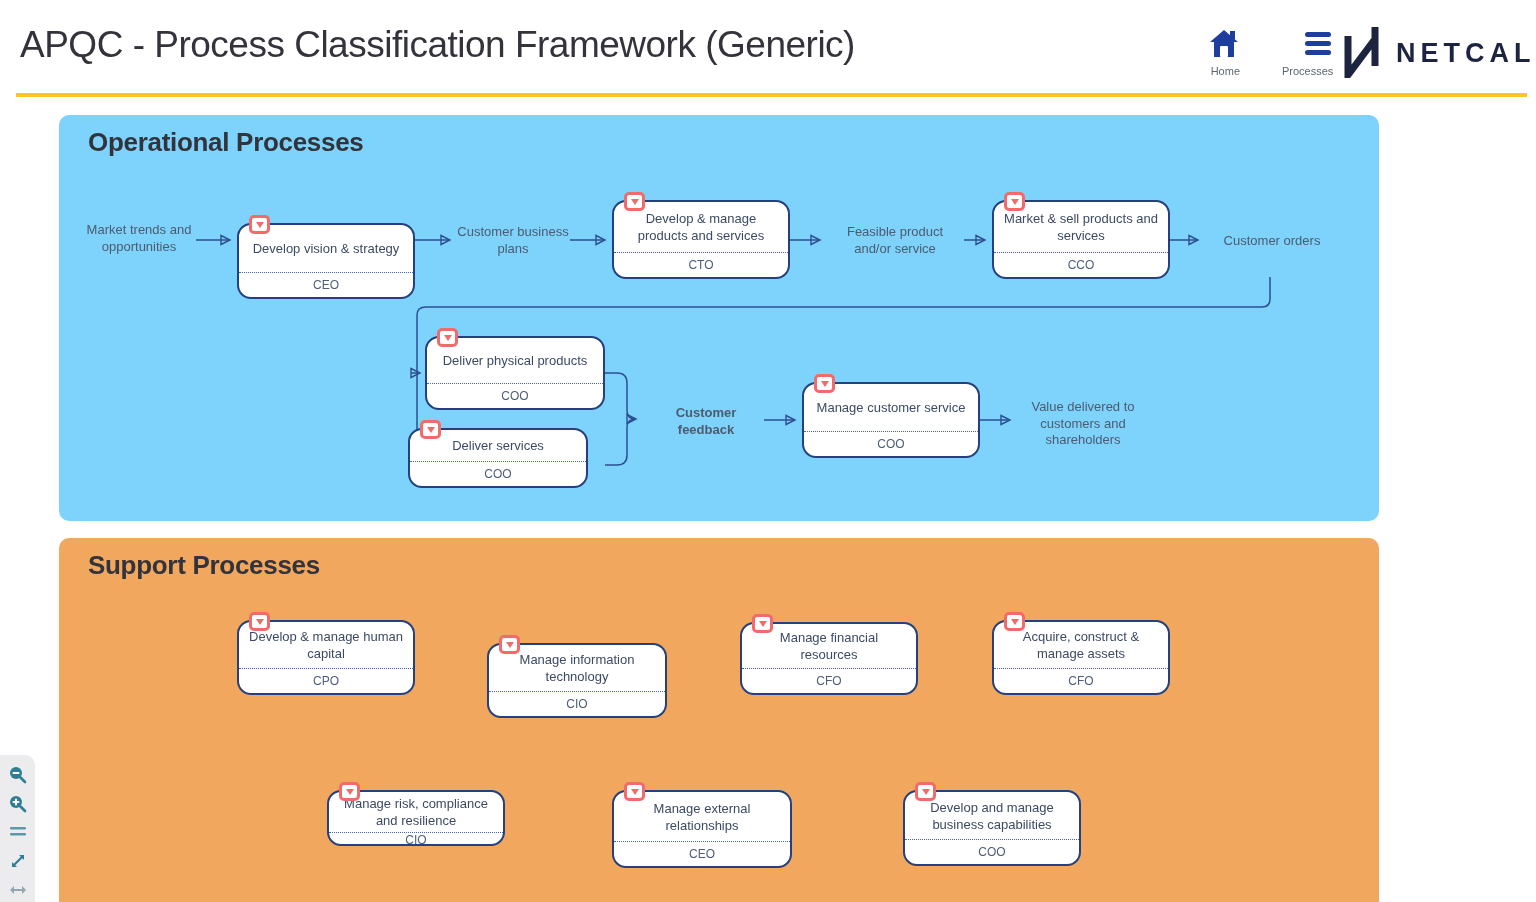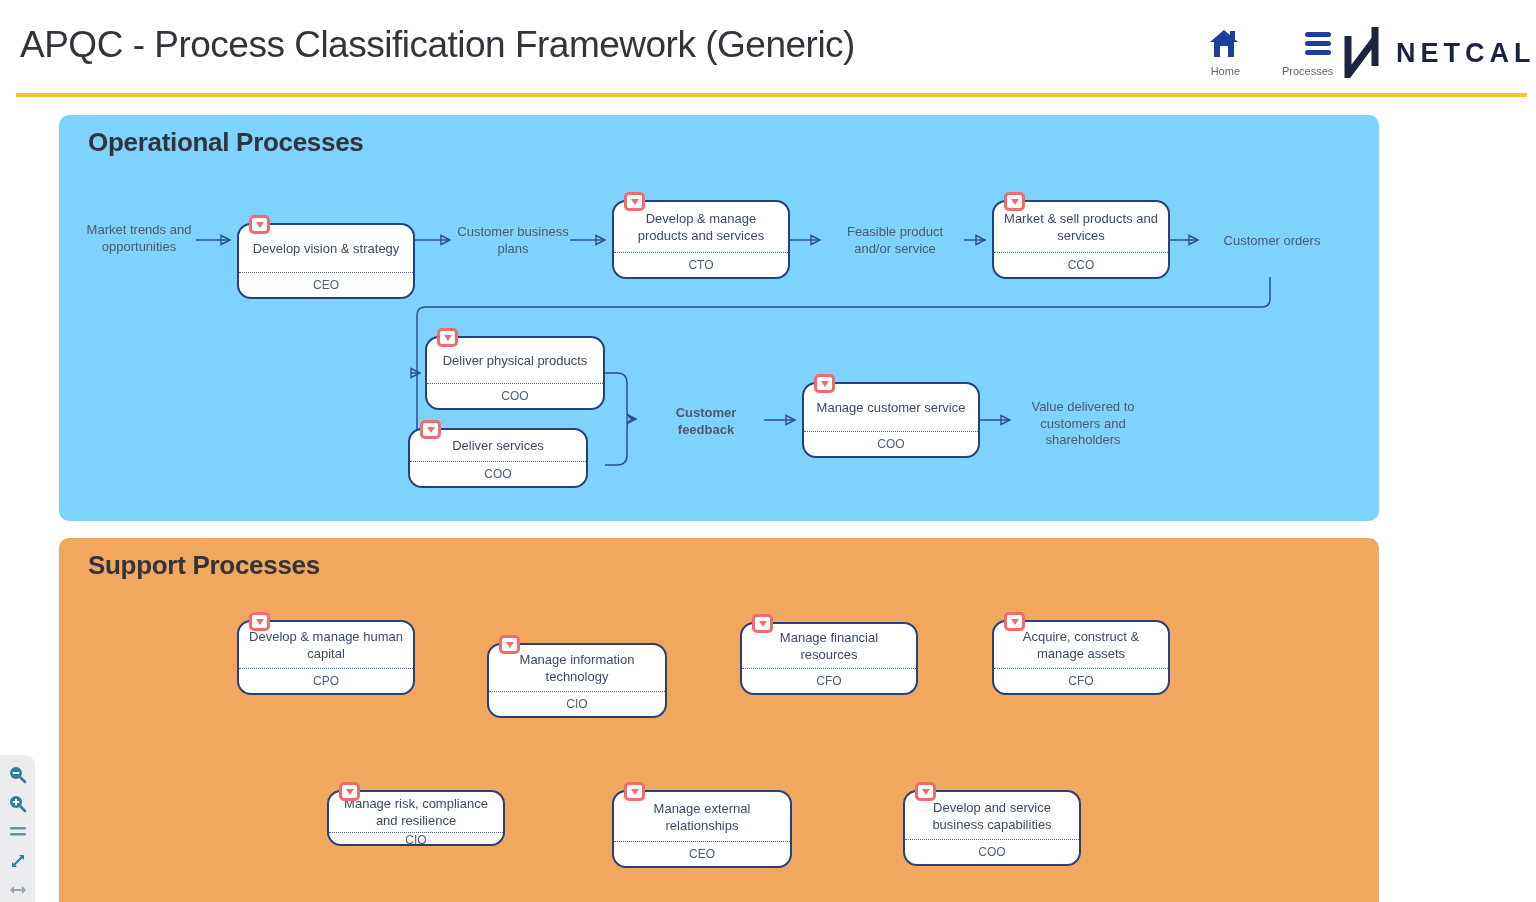--- a/index.html
+++ b/index.html
@@ -215,21 +215,21 @@
     <span class="badge">
         <i></i>
       </span>
     <div class="ttl">Manage external relationships</div>
     <div class="role">CEO</div>
   </div>
   <div class="pbox" style="left:903px; top:790px; width:178px; height:76px;">
     <span class="badge">
         <i></i>
       </span>
-    <div class="ttl">Develop and service business capabilities</div>
+    <div class="ttl">Develop and manage business capabilities</div>
     <div class="role">COO</div>
   </div>
 
   <div class="side-toolbar">
     <span class="tool">
       <svg width="19" height="19" viewBox="0 0 19 19">
         <circle cx="8" cy="8" r="6" fill="#2f7e96"></circle>
         <rect x="4.5" y="7" width="7" height="2" rx="1" fill="#ffffff"></rect>
         <line x1="12.5" y1="12.5" x2="17" y2="17" stroke="#2f7e96" stroke-width="2.6" stroke-linecap="round"></line>
       </svg>

